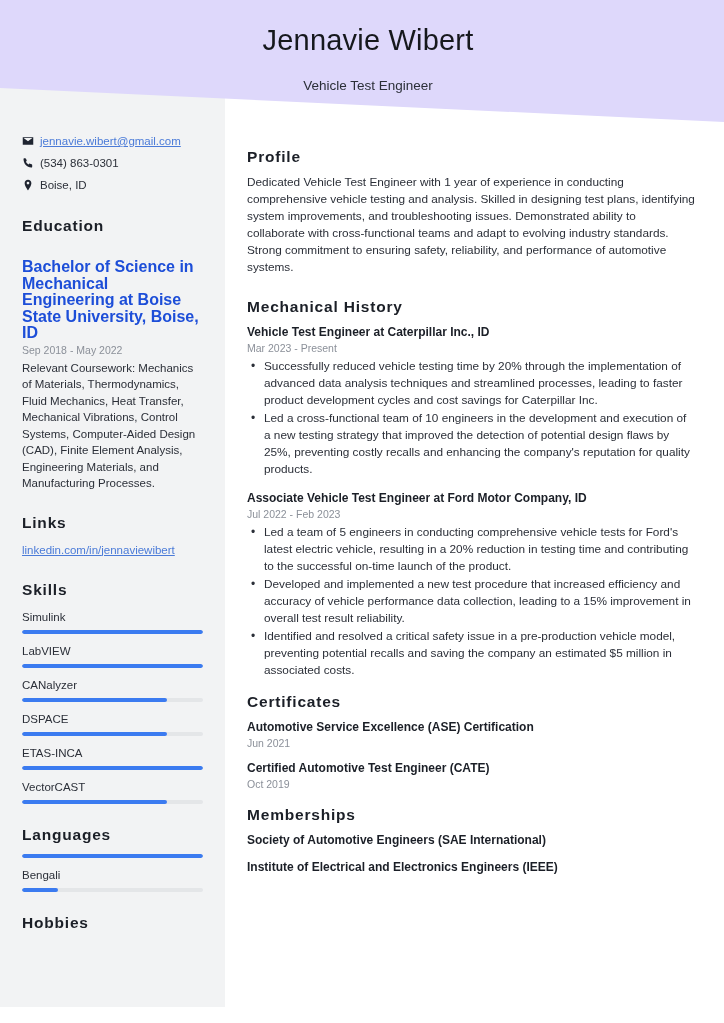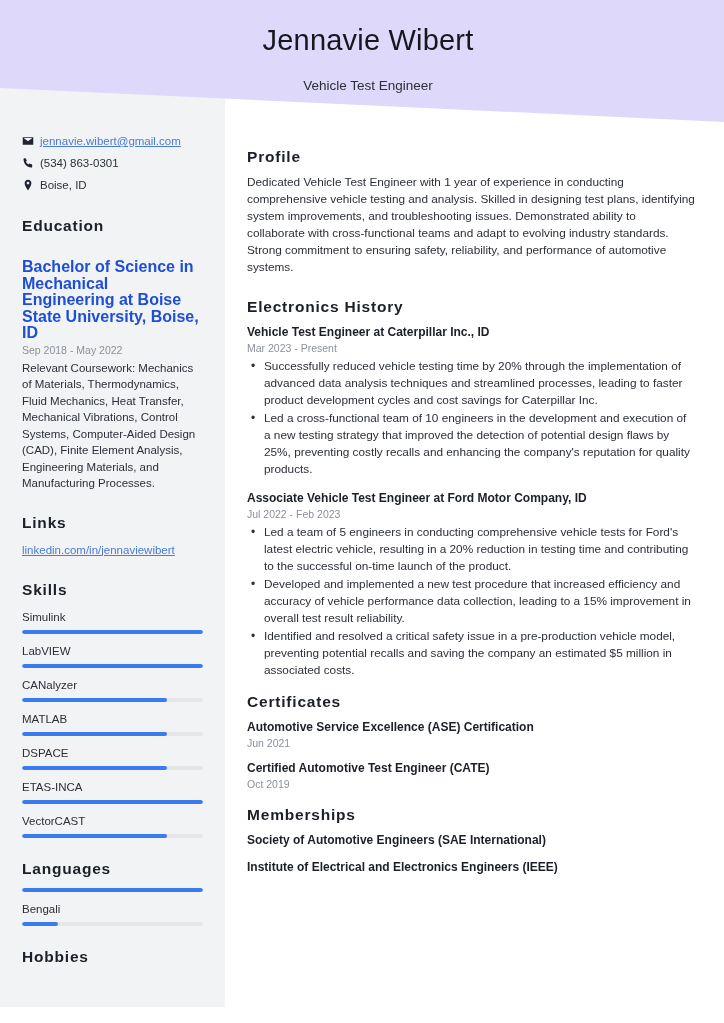--- a/index.html
+++ b/index.html
@@ -324,26 +324,20 @@
               <div class="bar-fill" style="width: 100%;"></div>
             </div>
           </div>
           <div class="bar-item">
             <div class="bar-label">CANalyzer</div>
             <div class="bar-track">
               <div class="bar-fill" style="width: 80%;"></div>
             </div>
           </div>
           <div class="bar-item">
-            <div class="bar-label">MATLAB</div>
-            <div class="bar-track">
-              <div class="bar-fill" style="width: 80%;"></div>
-            </div>
-          </div>
-          <div class="bar-item">
             <div class="bar-label">DSPACE</div>
             <div class="bar-track">
               <div class="bar-fill" style="width: 80%;"></div>
             </div>
           </div>
           <div class="bar-item">
             <div class="bar-label">ETAS-INCA</div>
             <div class="bar-track">
               <div class="bar-fill" style="width: 100%;"></div>
             </div>
@@ -381,21 +375,21 @@
   </aside>
 
   <main class="main">
 
     <section>
       <h2 class="main-h">Profile</h2>
       <p class="profile-p">Dedicated Vehicle Test Engineer with 1 year of experience in conducting comprehensive vehicle testing and analysis. Skilled in designing test plans, identifying system improvements, and troubleshooting issues. Demonstrated ability to collaborate with cross-functional teams and adapt to evolving industry standards. Strong commitment to ensuring safety, reliability, and performance of automotive systems.</p>
     </section>
 
     <section>
-      <h2 class="main-h">Electronics History</h2>
+      <h2 class="main-h">Mechanical History</h2>
       <div id="jobs-list">
           <div class="job">
             <div class="job-title">Vehicle Test Engineer at Caterpillar Inc., ID</div>
             <div class="job-date">Mar 2023 - Present</div>
             <ul class="bullets">
               <li>Successfully reduced vehicle testing time by 20% through the implementation of advanced data analysis techniques and streamlined processes, leading to faster product development cycles and cost savings for Caterpillar Inc.</li>
               <li>Led a cross-functional team of 10 engineers in the development and execution of a new testing strategy that improved the detection of potential design flaws by 25%, preventing costly recalls and enhancing the company's reputation for quality products.</li>
             </ul>
           </div>
           <div class="job">

